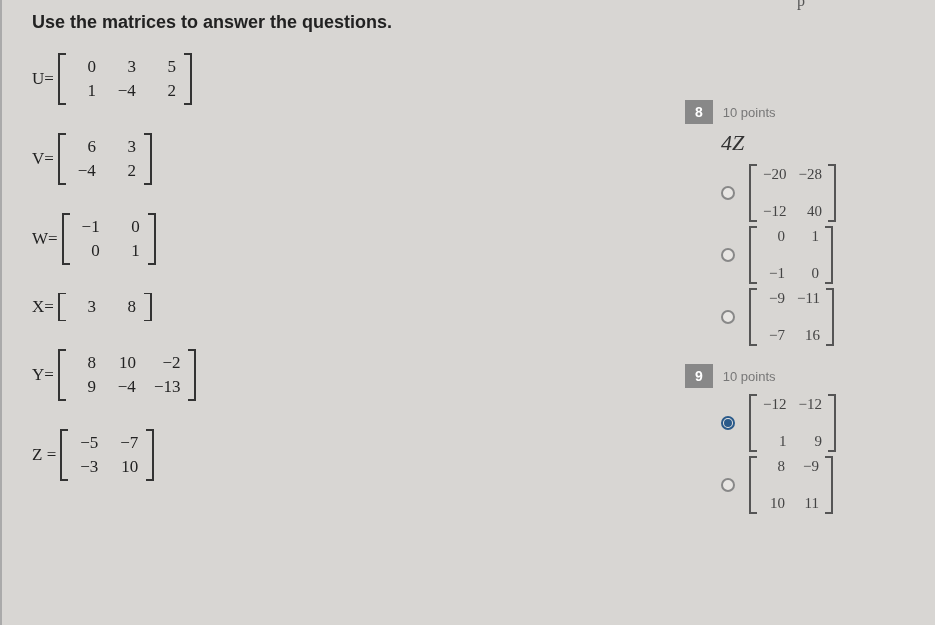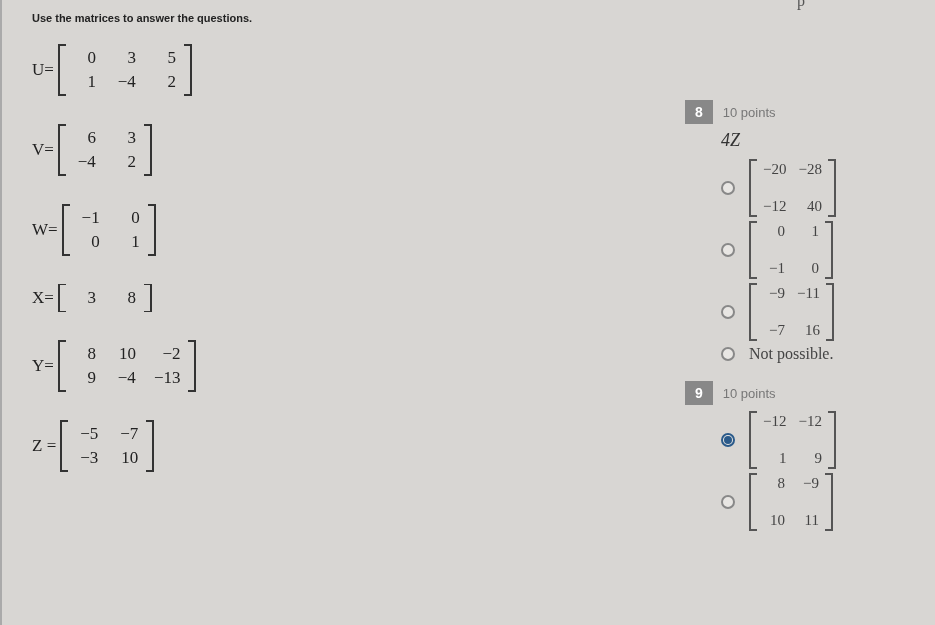--- a/index.html
+++ b/index.html
@@ -18,21 +18,21 @@
       border-left: 2px solid #aaa;
     }
     .right-panel {
       width: 255px;
       padding: 10px 5px;
       font-size: 14px;
       color: #555;
     }
     .instruction {
       font-weight: bold;
-      font-size: 11px;
+      font-size: 18px;
       margin-bottom: 20px;
       color: #222;
     }
     .matrix-def {
       display: flex;
       align-items: center;
       margin-bottom: 28px;
       font-family: 'Times New Roman', serif;
       font-size: 17px;
       color: #222;
@@ -70,21 +70,21 @@
     .q-num {
       background: #888;
       color: #fff;
       padding: 4px 10px;
       font-size: 14px;
       font-weight: bold;
     }
     .q-points { font-size: 13px; color: #777; }
     .q-expr {
       font-family: 'Times New Roman', serif;
-      font-size: 18px;
+      font-size: 22px;
       font-style: italic;
       color: #333;
       margin: 4px 0 8px 36px;
     }
     .option {
       display: flex;
       align-items: center;
       gap: 14px;
       margin: 4px 0 4px 36px;
     }
@@ -259,24 +259,20 @@
             <div class="bracket-l"></div>
             <div class="matrix-body cols-2">
               <span>−9</span>
               <span>−11</span>
               <span>−7</span>
               <span>16</span>
             </div>
             <div class="bracket-r"></div>
           </div>
         </div>
-        <div class="option">
-          <div class="radio"></div>
-          <span class="opt-text">Not possible.</span>
-        </div>
       </div>
   </div>
 
   <div class="question-block">
     <div class="q-header">
       <div class="q-num">9</div>
       <div class="q-points">10 points</div>
     </div>
     <div>
         <div class="option">

